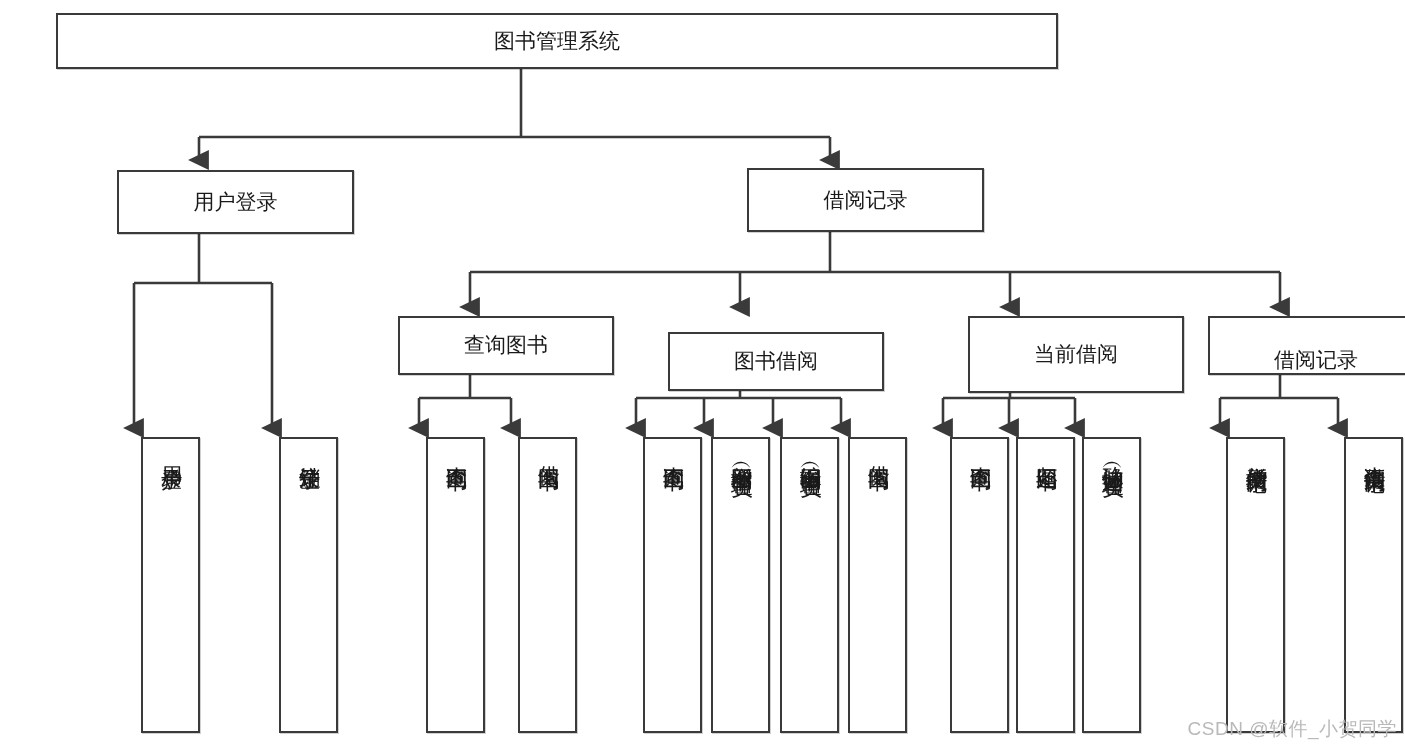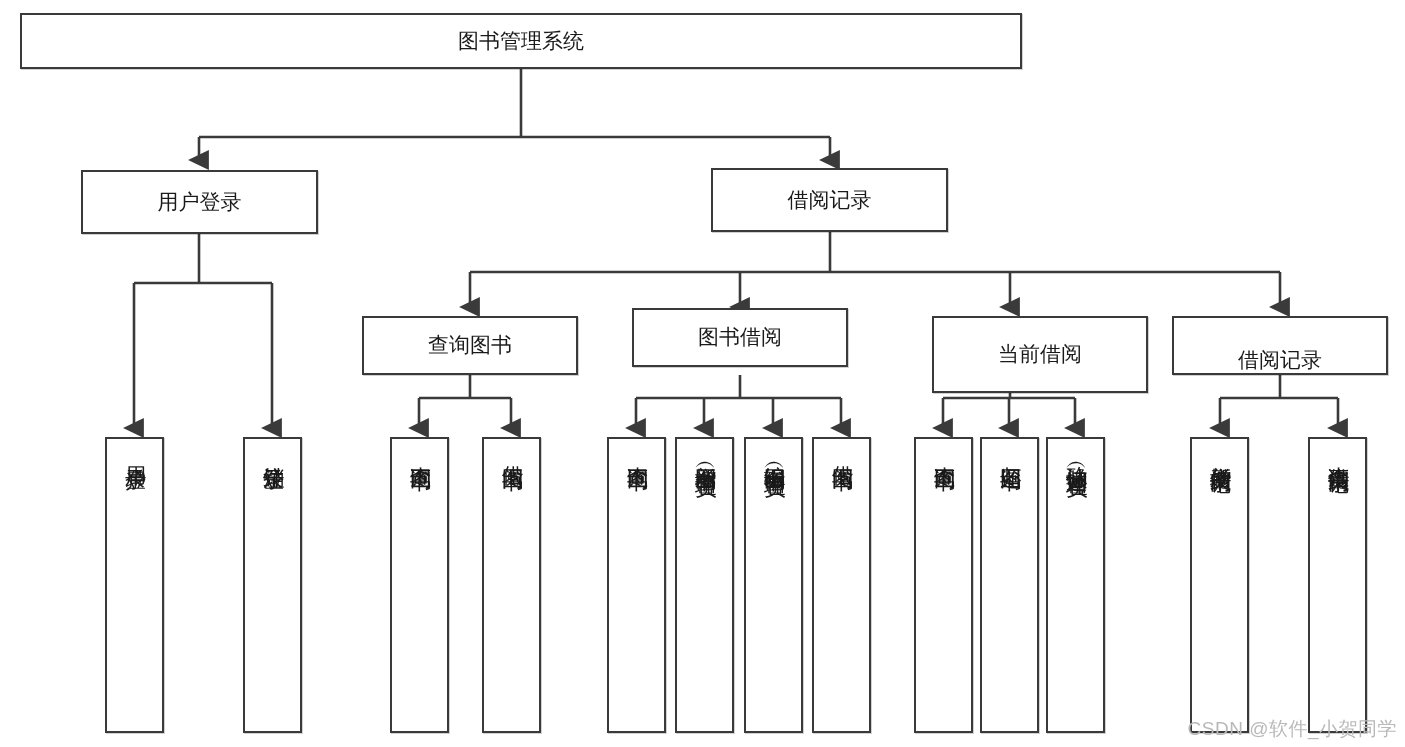--- a/index.html
+++ b/index.html
@@ -29,20 +29,21 @@
     position: absolute;
     box-sizing: border-box;
     background: #ffffff;
     border: 2px solid #3a3a3a;
     display: flex;
     align-items: center;
     justify-content: center;
     color: #1a1a1a;
     text-align: center;
     box-shadow: 1px 1px 0 rgba(0,0,0,0.18);
+    margin-left: 36px;
   }
   .node span {
     display: block;
     line-height: 1.18;
   }
   
   .node.h {
     font-size: 21px;
   }
   .node.root {
@@ -134,21 +135,21 @@
   <div class="node h" style="left:81px; top:170px; width:237px; height:64px;">
     <span>用户登录</span>
   </div>
   <div class="node h" style="left:711px; top:168px; width:237px; height:64px;">
     <span>借阅记录</span>
   </div>
 
   <div class="node h" style="left:362px; top:316px; width:216px; height:59px;">
     <span>查询图书</span>
   </div>
-  <div class="node h" style="left:632px; top:308px; width:216px; height:59px;text-align:center;">
+  <div class="node h" style="left:632px; top:332px; width:216px; height:59px;text-align:center;">
     <span>图书借阅</span>
   </div>
   <div class="node h" style="left:932px; top:316px; width:216px; height:77px;">
     <span>当前借阅</span>
   </div>
   <div class="node h" style="left:1172px; top:316px; width:216px; height:59px;align-items:flex-end;">
     <span>借阅记录</span>
   </div>
 
   <div class="node v" style="left:105px; top:437px; width:59px; height:296px;">

